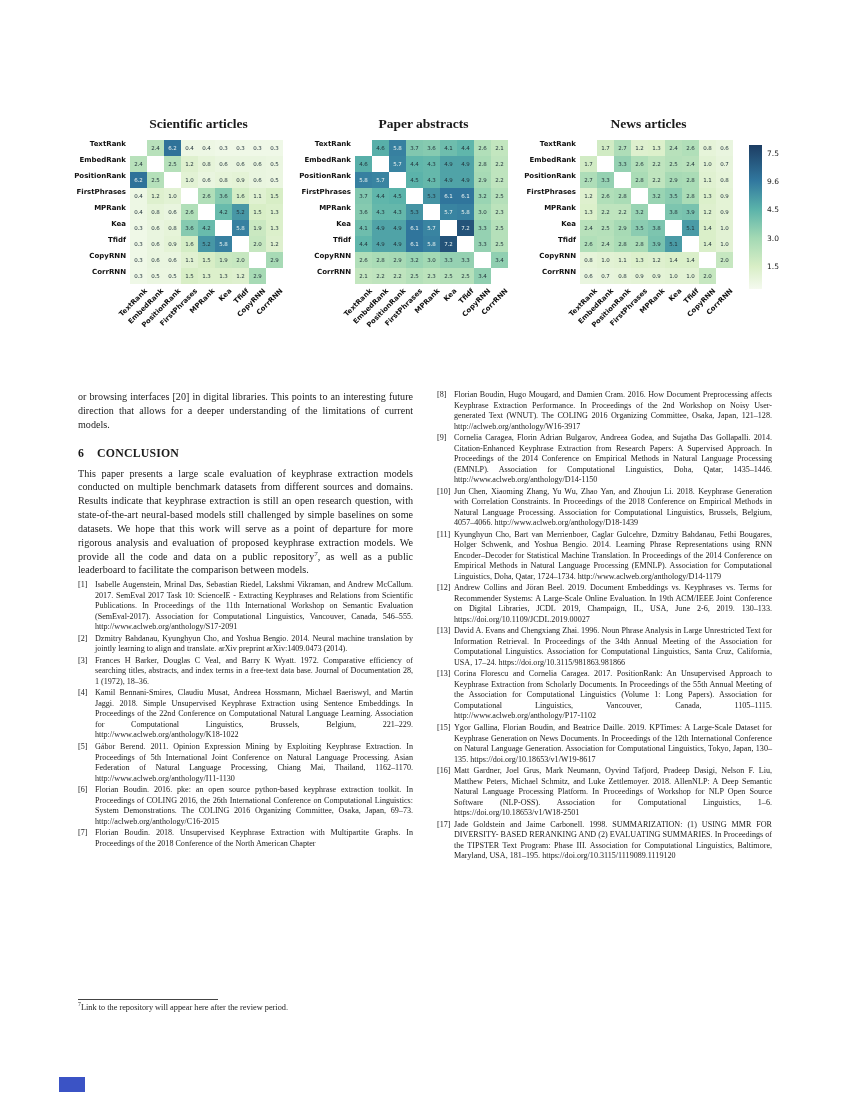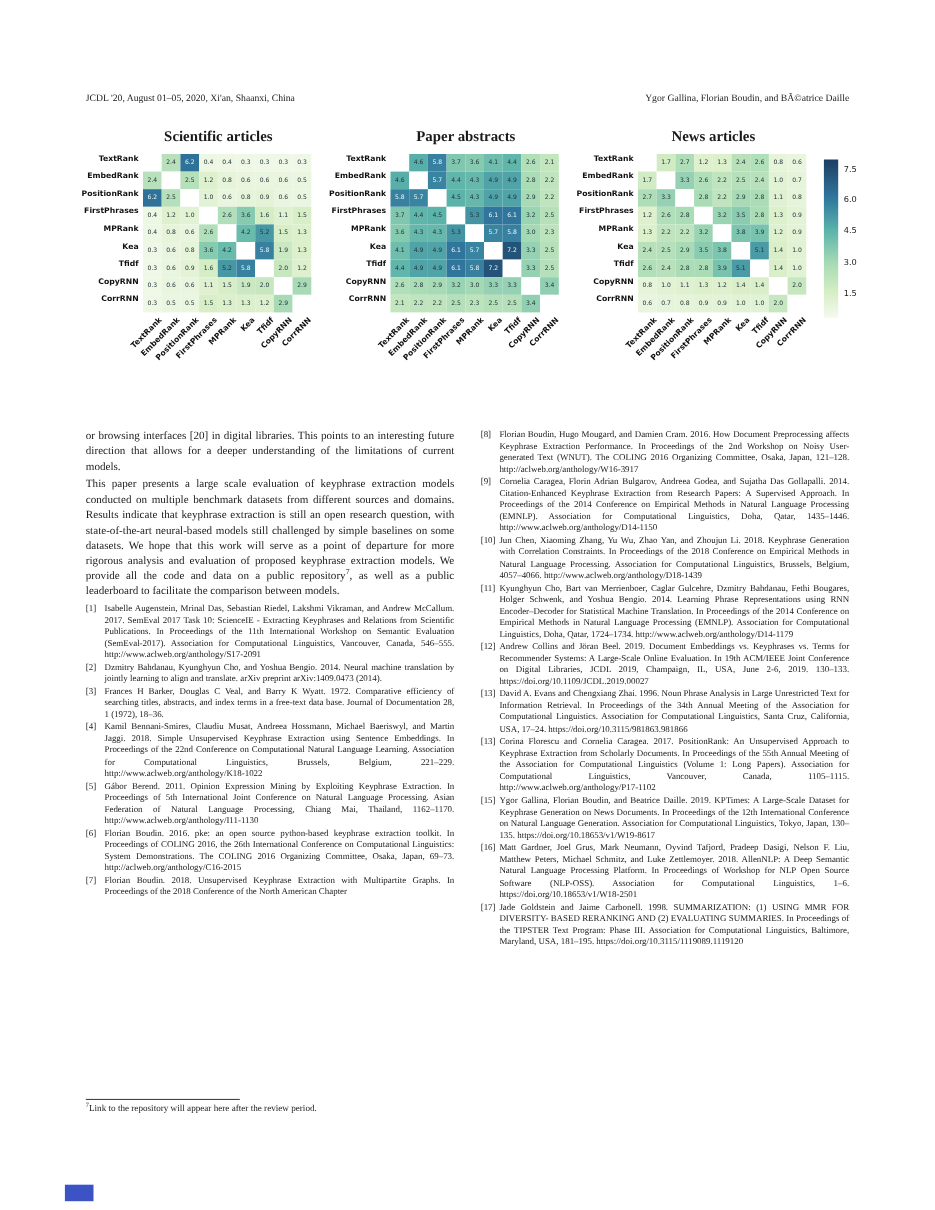--- a/index.html
+++ b/index.html
@@ -95,24 +95,20 @@
   .blue-mark {
     position:absolute; left:59px; top:1077px; width:26px; height:15px;
     background:#3b53c5;
   }
 </style>
 </head>
 <body>
 
 <div class="page">
 
-  <div class="header">
-    <span>JCDL '20, August 01–05, 2020, Xi'an, Shaanxi, China</span>
-    <span>Ygor Gallina, Florian Boudin, and BÃ©atrice Daille</span>
-  </div>
 
   <div class="figure">
 
     <div class="hm-block">
       <div class="hm-title">Scientific articles</div>
       <div class="hm-body">
         <div class="hm-rowlabels">
             <div class="hm-rowlabel">TextRank</div>
             <div class="hm-rowlabel">EmbedRank</div>
             <div class="hm-rowlabel">PositionRank</div>
@@ -445,35 +441,38 @@
               <span class="hm-collabel" style="right: 4px;">CorrRNN</span>
             </div>
         </div>
       </div>
     </div>
 
     <div class="cbar-block">
       <div class="cbar-gradient" style="background: linear-gradient(to top, rgb(245, 250, 239) 0%, rgb(216, 238, 198) 15.8%, rgb(163, 217, 180) 35.5%, rgb(91, 179, 170) 55.3%, rgb(49, 120, 159) 75%, rgb(29, 61, 99) 100%);"></div>
       <div class="cbar-ticks">
           <div class="cbar-tick" style="top: 3.6px;">7.5</div>
-          <div class="cbar-tick" style="top: 32px;">6.0</div>
+          <div class="cbar-tick" style="top: 32px;">9.6</div>
           <div class="cbar-tick" style="top: 60.4px;">4.5</div>
           <div class="cbar-tick" style="top: 88.8px;">3.0</div>
           <div class="cbar-tick" style="top: 117.3px;">1.5</div>
         </div>
     </div>
 
   </div>
 
 
   <div class="body">
 
     <div class="col col-left">
       <p class="para">or browsing interfaces [20] in digital libraries. This points to an interesting future direction that allows for a deeper understanding of the limitations of current models.</p>
 
+      <div class="h-section">
+        <span class="h-num">6</span><span>CONCLUSION</span>
+      </div>
 
       <p class="para"><span>This paper presents a large scale evaluation of keyphrase extraction models conducted on multiple benchmark datasets from different sources and domains. Results indicate that keyphrase extraction is still an open research question, with state-of-the-art neural-based models still challenged by simple baselines on some datasets. We hope that this work will serve as a point of departure for more rigorous analysis and evaluation of proposed keyphrase extraction models. We provide all the code and data on a public repository</span><sup>7</sup><span>, as well as a public leaderboard to facilitate the comparison between models.</span></p>
 
 
       <div class="refs">
           <div class="ref">
             <span class="ref-num">[1]</span>
             <span class="ref-text">Isabelle Augenstein, Mrinal Das, Sebastian Riedel, Lakshmi Vikraman, and Andrew McCallum. 2017. SemEval 2017 Task 10: ScienceIE - Extracting Keyphrases and Relations from Scientific Publications. In Proceedings of the 11th International Workshop on Semantic Evaluation (SemEval-2017). Association for Computational Linguistics, Vancouver, Canada, 546–555. http://www.aclweb.org/anthology/S17-2091</span>
           </div>
           <div class="ref">

